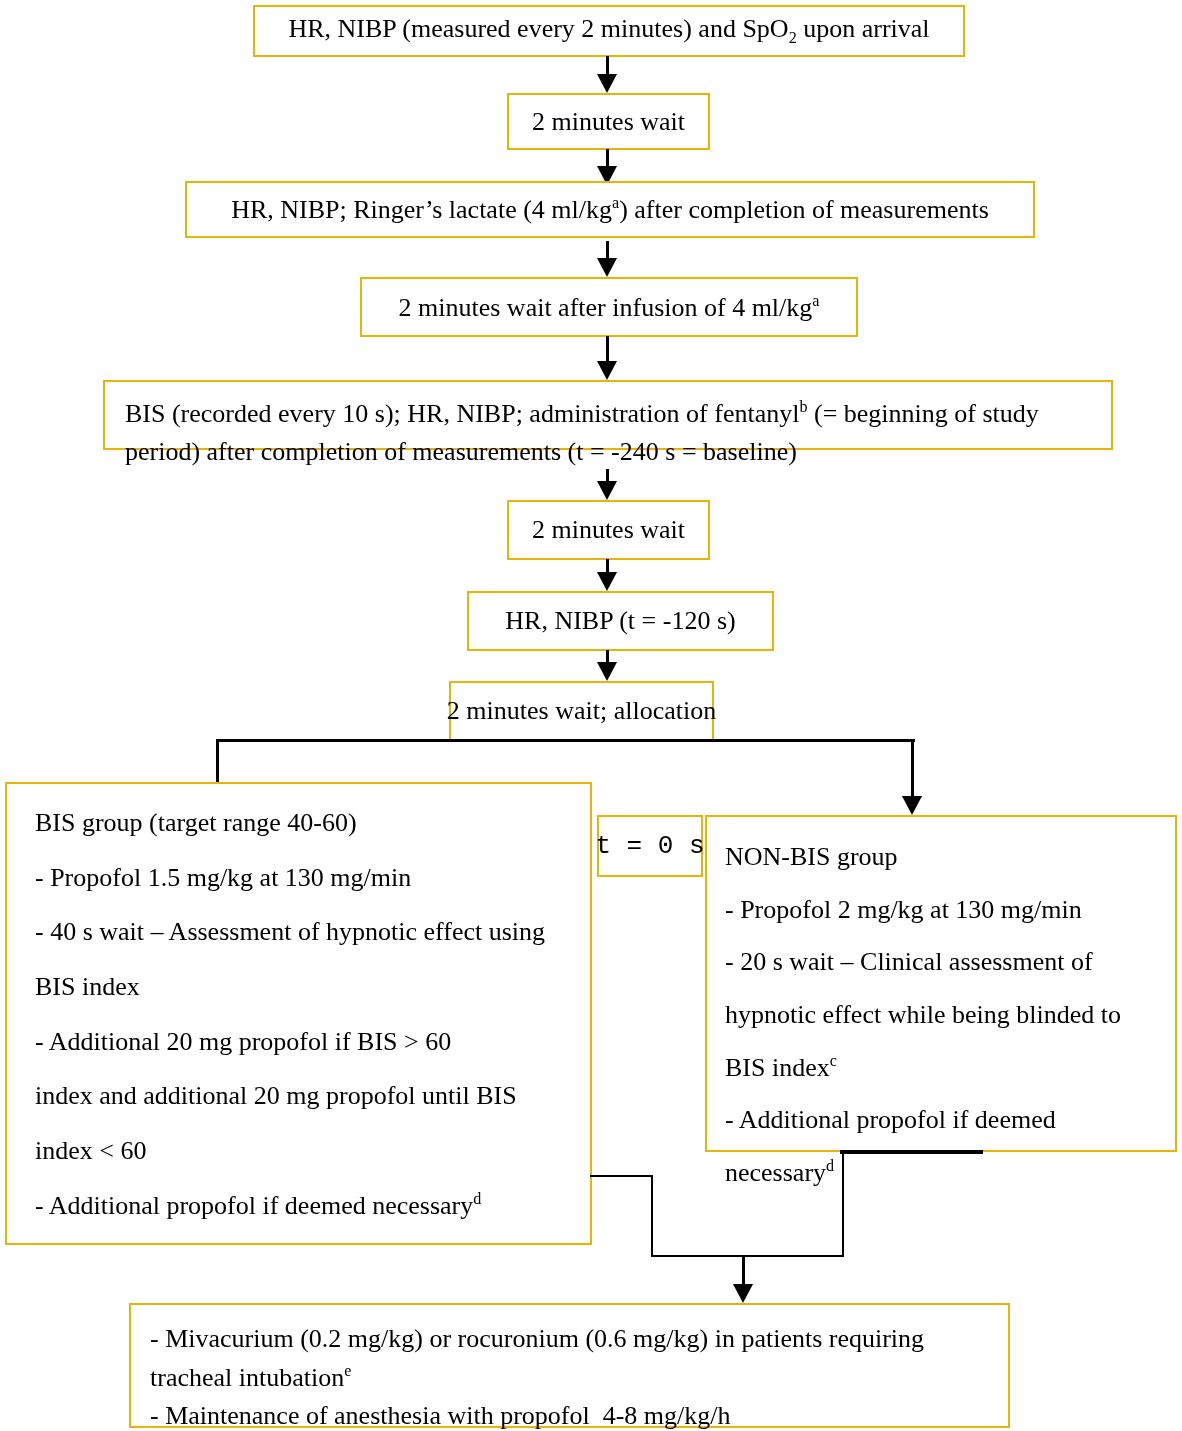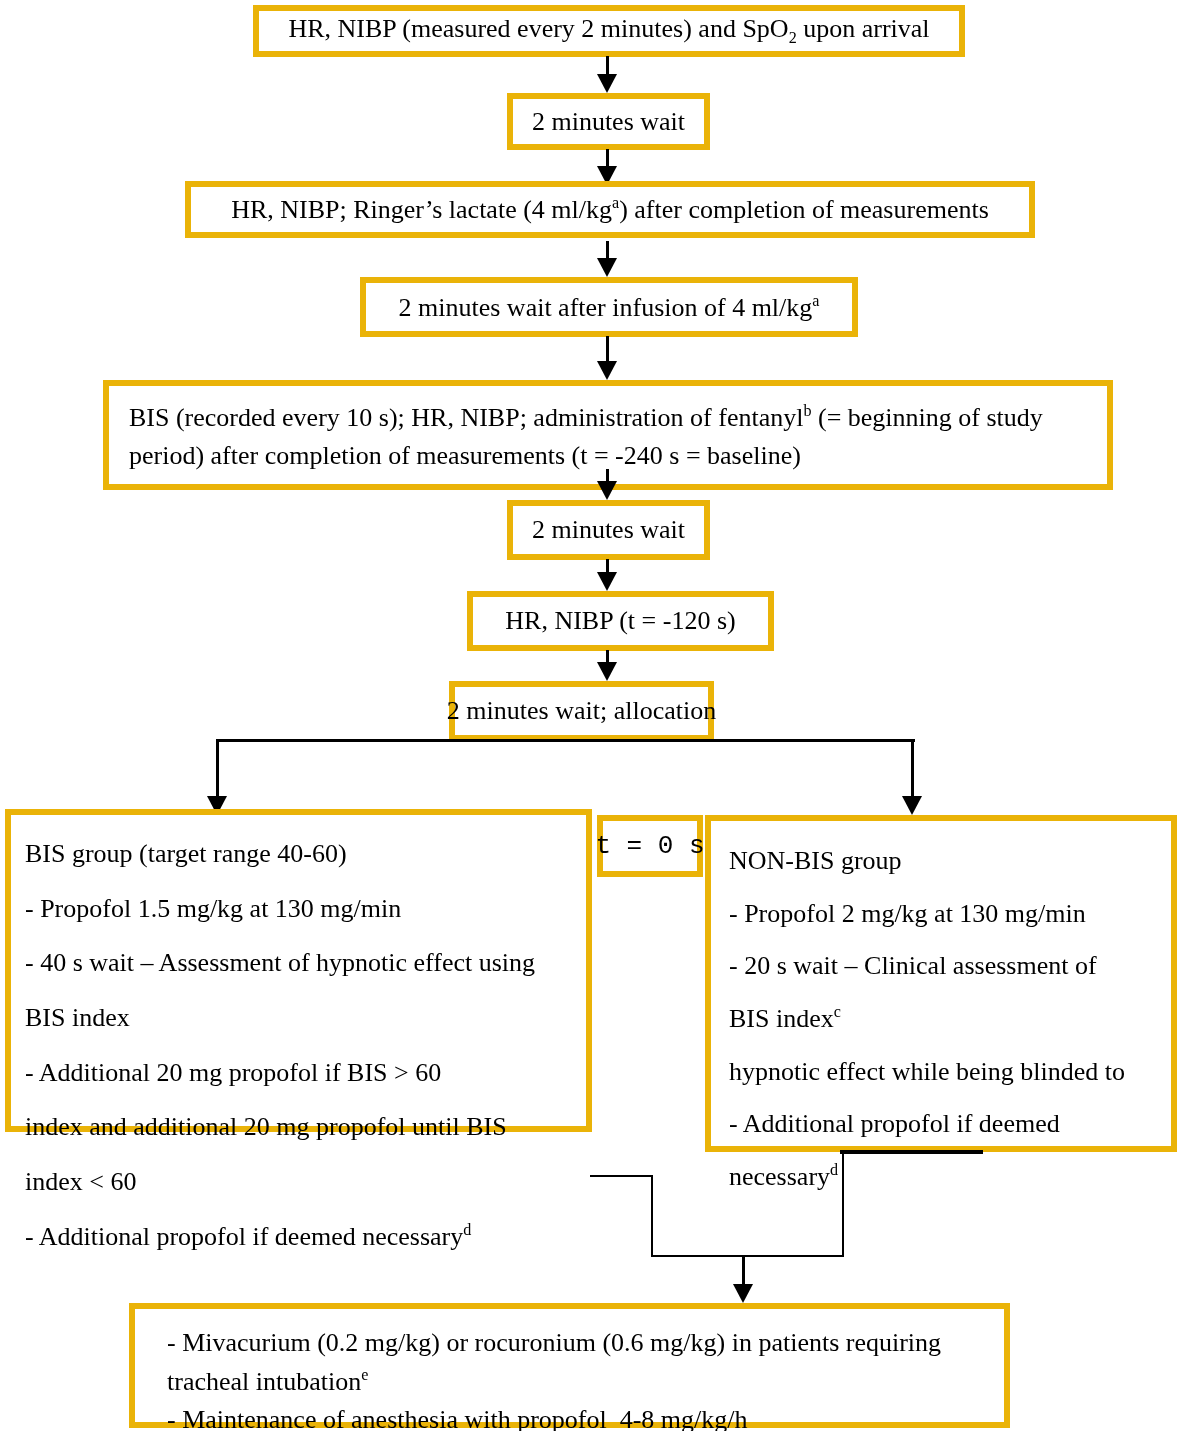--- a/index.html
+++ b/index.html
@@ -6,21 +6,21 @@
   #figure {
     position:relative;
     width:1182px; height:1431px;
     background:#ffffff;
     font-family:"Liberation Serif","DejaVu Serif",serif;
     color:#000000;
     font-size:26px;
   }
   .box {
     position:absolute;
-    border:6px solid #eab308;
+    border:2px solid #eab308;
     background:#ffffff;
     box-sizing:border-box;
   }
   .center {
     display:flex; align-items:center; justify-content:center;
     text-align:center;
   }
   .vline, .hline { position:absolute; background:#000000; }
   .ah {
     position:absolute; width:0; height:0;
@@ -63,21 +63,21 @@
   <div class="vline" style="left:606px; top:241px; width:3px; height:18px;"></div>
   <div class="ah" style="left:597px; top:258px;"></div>
 
   <div class="box center" style="left:360px; top:277px; width:498px; height:60px;">
     <div class="tline"><span>2 minutes wait after infusion of 4 ml/kg</span><sup>a</sup></div>
   </div>
 
   <div class="vline" style="left:606px; top:336px; width:3px; height:26px;"></div>
   <div class="ah" style="left:597px; top:361px;"></div>
 
-  <div class="box fent-lines" style="left:103px; top:380px; width:1010px; height:110px; padding:6px 8px 17px 20px;">
+  <div class="box fent-lines" style="left:103px; top:380px; width:1010px; height:70px; padding:6px 8px 17px 20px;">
     <div class="bl"><span>BIS (recorded every 10 s); HR, NIBP; administration of fentanyl</span><sup>b</sup><span> (= beginning of study</span></div>
     <div class="bl">period) after completion of measurements (t = -240 s = baseline)</div>
   </div>
 
   <div class="vline" style="left:606px; top:469px; width:3px; height:14px;"></div>
   <div class="ah" style="left:597px; top:481px;"></div>
 
   <div class="box center" style="left:507px; top:500px; width:203px; height:60px;">
     <div class="tline">2 minutes wait</div>
   </div>
@@ -95,52 +95,52 @@
   <div class="box center" style="left:449px; top:681px; width:265px; height:60px;">
     <div class="tline">2 minutes wait; allocation</div>
   </div>
 
   <div class="hline" style="left:216px; top:739px; width:699px; height:3px;"></div>
   <div class="vline" style="left:216px; top:739px; width:3px; height:58px;"></div>
   <div class="ah" style="left:207px; top:796px;"></div>
   <div class="vline" style="left:911px; top:739px; width:3px; height:58px;"></div>
   <div class="ah" style="left:902px; top:796px;"></div>
 
-  <div class="box bis-lines" style="left:5px; top:809px; width:587px; height:323px; padding:8px 6px 0 14px;">
+  <div class="box bis-lines" style="left:5px; top:782px; width:587px; height:463px; padding:8px 6px 0 28px;">
     <div class="bl"><span>BIS group (target range 40-60)</span><sup></sup></div>
     <div class="bl"><span>- Propofol 1.5 mg/kg at 130 mg/min</span><sup></sup></div>
     <div class="bl"><span>- 40 s wait – Assessment of hypnotic effect using</span><sup></sup></div>
     <div class="bl"><span>BIS index</span><sup></sup></div>
     <div class="bl"><span>- Additional 20 mg propofol if BIS &gt; 60</span><sup></sup></div>
     <div class="bl"><span>index and additional 20 mg propofol until BIS</span><sup></sup></div>
     <div class="bl"><span>index &lt; 60</span><sup></sup></div>
     <div class="bl"><span>- Additional propofol if deemed necessary</span><sup>d</sup></div>
   </div>
 
   <div class="box center" style="left:597px; top:815px; width:106px; height:62px;font-family:Liberation Mono, monospace;">
     <div class="tline">t = 0 s</div>
   </div>
 
   <div class="box nonbis-lines" style="left:705px; top:815px; width:472px; height:337px; padding:10px 6px 0 18px;">
     <div class="bl"><span>NON-BIS group</span><sup></sup></div>
     <div class="bl"><span>- Propofol 2 mg/kg at 130 mg/min</span><sup></sup></div>
     <div class="bl"><span>- 20 s wait – Clinical assessment of</span><sup></sup></div>
+    <div class="bl"><span>hypnotic effect while being blinded to</span><sup></sup></div>
     <div class="bl"><span>BIS index</span><sup>c</sup></div>
-    <div class="bl"><span>hypnotic effect while being blinded to</span><sup></sup></div>
     <div class="bl"><span>- Additional propofol if deemed</span><sup></sup></div>
     <div class="bl"><span>necessary</span><sup>d</sup></div>
   </div>
 
   <div class="hline" style="left:840px; top:1150px; width:143px; height:4px;"></div>
   <div class="hline" style="left:590px; top:1175px; width:63px; height:2px;"></div>
   <div class="vline" style="left:651px; top:1175px; width:2px; height:82px;"></div>
   <div class="vline" style="left:842px; top:1152px; width:2px; height:105px;"></div>
   <div class="hline" style="left:651px; top:1255px; width:193px; height:2px;"></div>
   <div class="vline" style="left:742px; top:1255px; width:3px; height:30px;"></div>
   <div class="ah" style="left:733px; top:1284px;"></div>
 
-  <div class="box maint-lines" style="left:129px; top:1303px; width:881px; height:125px; padding:11px 8px 0 32px;">
+  <div class="box maint-lines" style="left:129px; top:1303px; width:881px; height:125px; padding:11px 8px 0 19px;">
     <div class="bl"><span>- Mivacurium (0.2 mg/kg) or rocuronium (0.6 mg/kg) in patients requiring</span><sup></sup></div>
     <div class="bl"><span>tracheal intubation</span><sup>e</sup></div>
     <div class="bl"><span>- Maintenance of anesthesia with propofol  4-8 mg/kg/h</span><sup></sup></div>
   </div>
 
 </div>
 
 </body></html>

